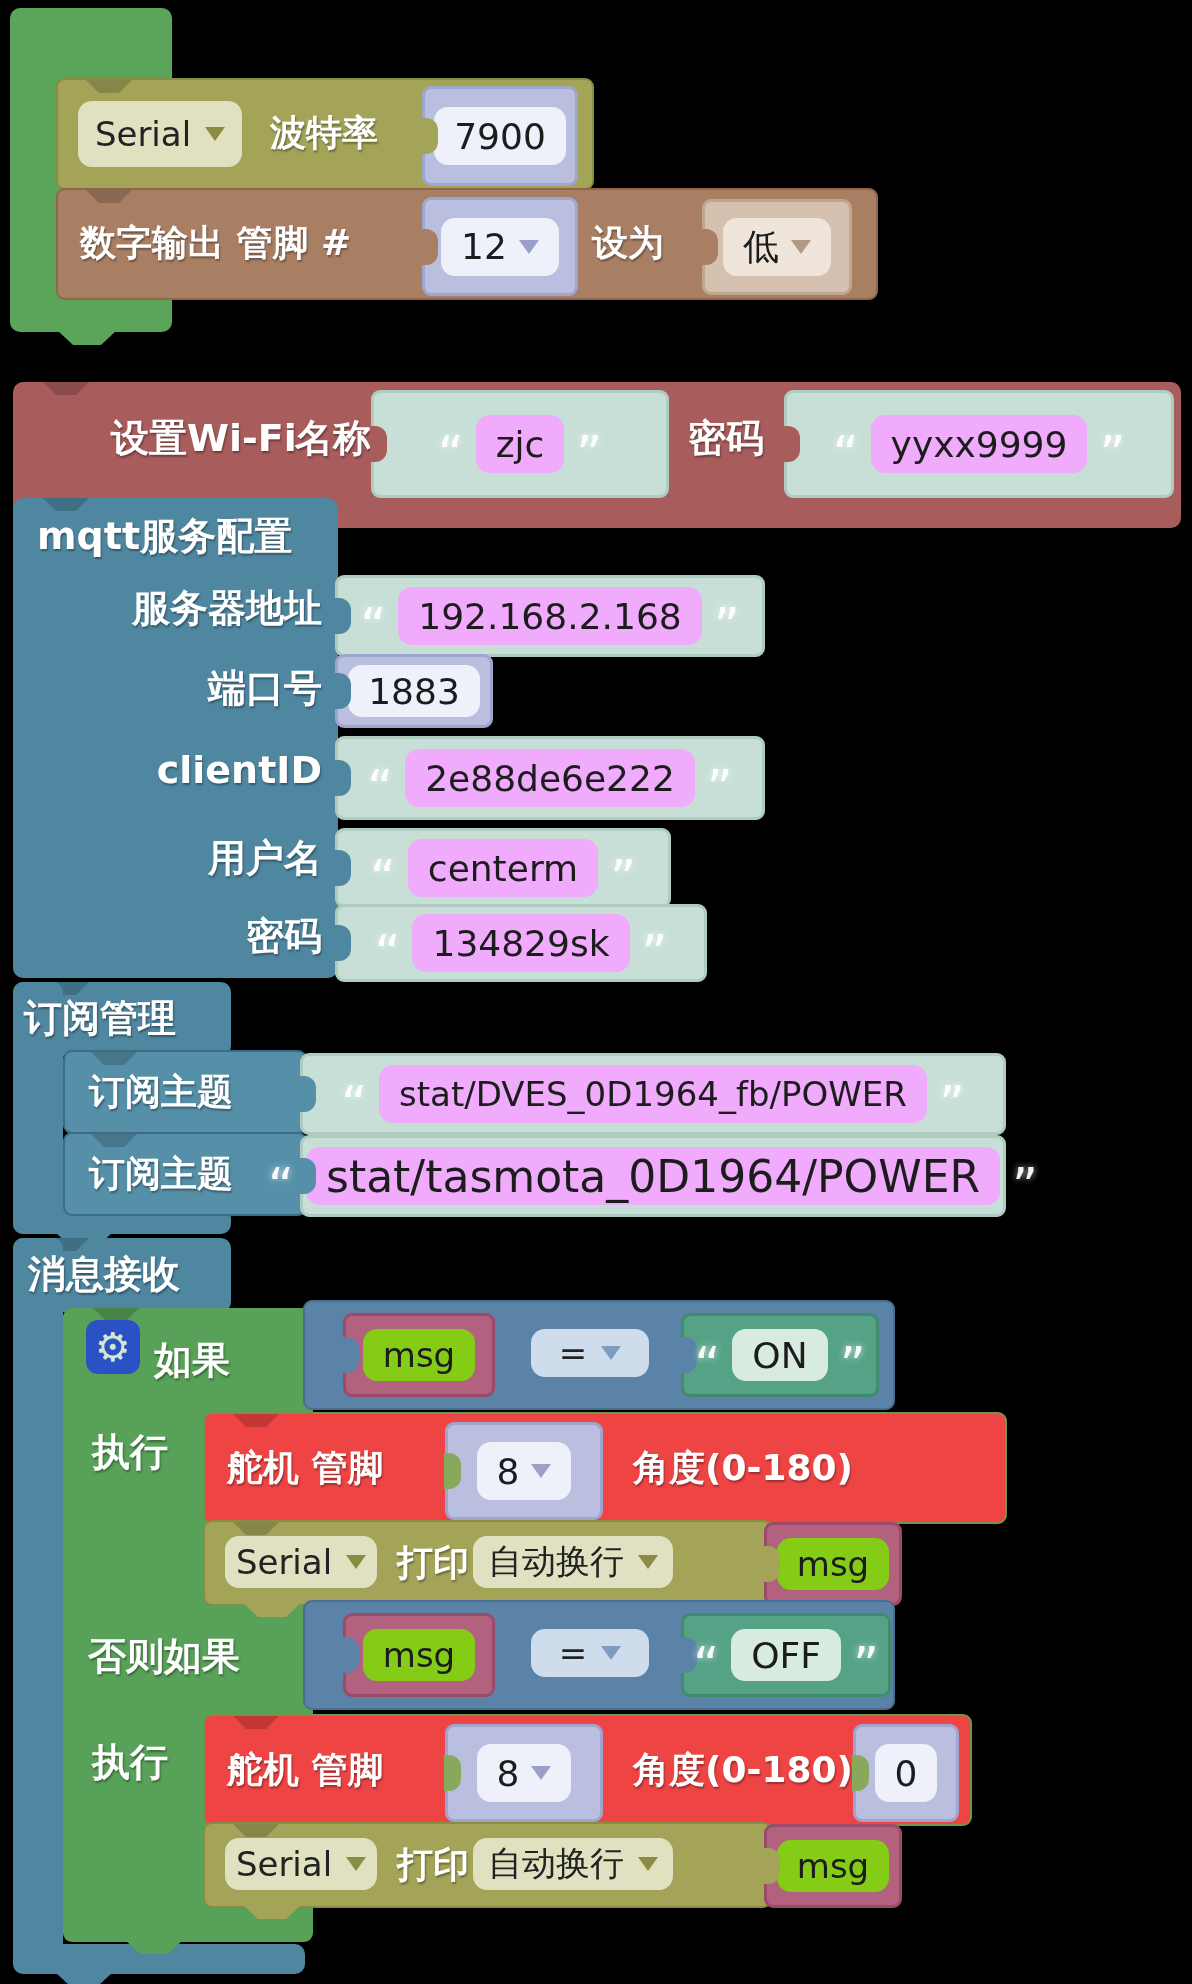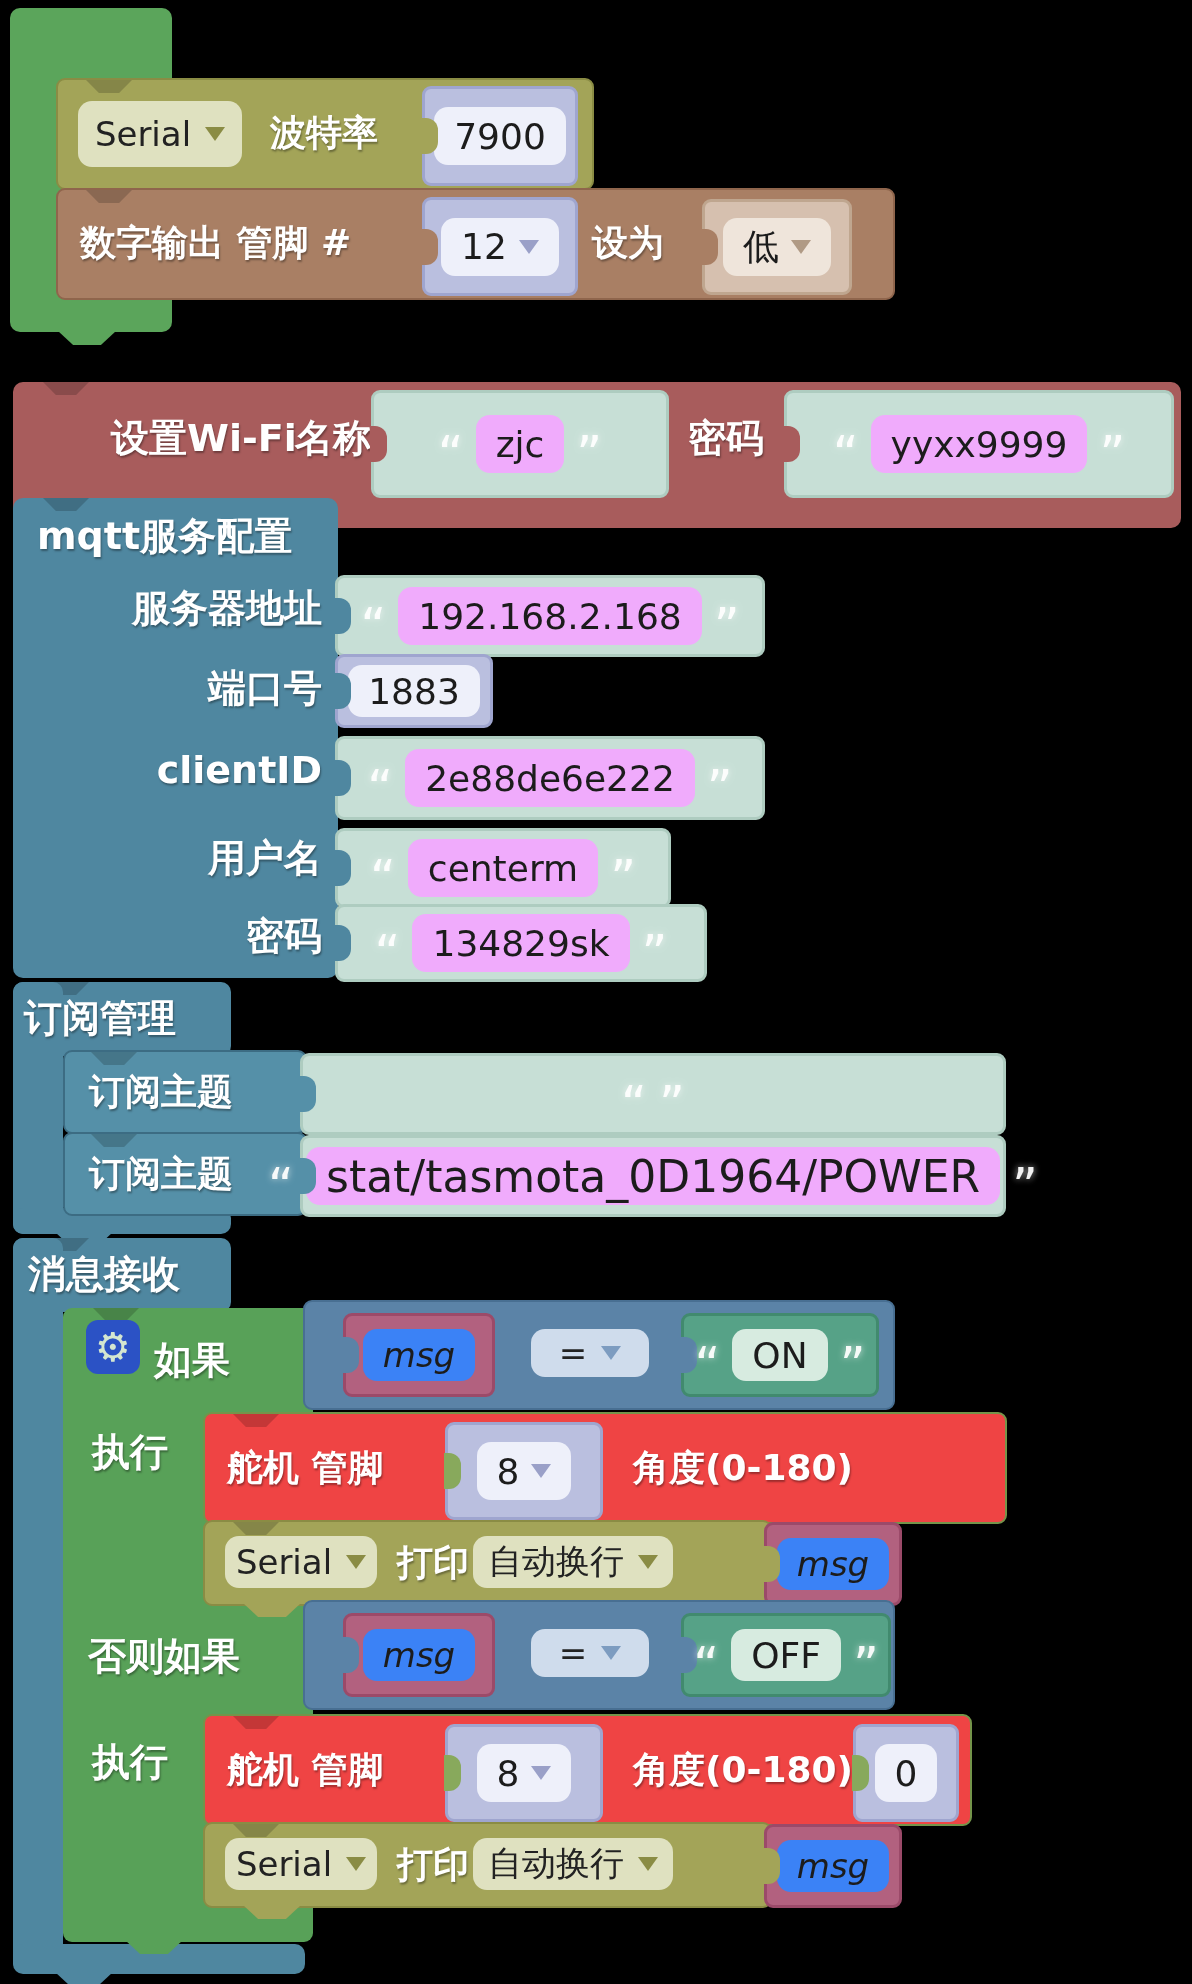--- a/index.html
+++ b/index.html
@@ -6,38 +6,38 @@
   #canvas{position:relative;width:1192px;height:1984px;background:#000;overflow:hidden;
           font-family:"DejaVu Sans","Liberation Sans",sans-serif;}
   .grp{position:absolute;left:0;top:0;width:100%;height:100%;filter:drop-shadow(5px 6px 4px rgba(0,0,0,.55));}
   .blk{position:absolute;border-radius:10px;}
   .row{position:absolute;border-radius:9px;border:2px solid;}
   .green{background:#5ba55b;}
   .teal{background:#4f87a0;}
   .maroon{background:#a85c5c;}
   .teal-row{background:#5590a8;border-color:#3c6c83;}
   .olive-row{background:#a3a458;border-color:#8a8c44;}
-  .brown-row{background:#a97f64;border-color:#8f654c;padding-left:17px;}
+  .brown-row{background:#a97f64;border-color:#8f654c;}
   .steel{background:#5b83a7;border-color:#486f92;}
   .servo-row{background:#ef4444;border-color:#74944a;text-align:right;}
   .ifgreen{background:#58a158;border-radius:9px;}
   .lbl{position:absolute;color:#fff;font-weight:600;text-shadow:1px 2px 2px rgba(0,0,0,.35);white-space:nowrap;line-height:1.2;}
   .t38{font-size:38px;}
   .t36{font-size:36px;}
   .vblk{position:absolute;border:3px solid;border-radius:9px;display:flex;align-items:center;justify-content:center;gap:12px;}
   .vblk.plug::before{content:"";position:absolute;left:-4px;top:50%;transform:translateY(-50%);
       width:17px;height:36px;background:var(--socket,#000);border-radius:0 12px 12px 0;}
   .lav{background:#babfdf;border-color:#9fa5cf;}
   .lav .field{background:#eef0fa;}
   .mint{background:#c7dfd6;border-color:#aeccc0;}
   .mint .field{background:#f0abfc;}
   .tan{background:#d6c0af;border-color:#bfa68f;}
   .tan .field{background:#efe5db;}
   .pink{background:#b2617f;border-color:#9b4a69;}
-  .pink .field{background:#3b82f6;font-style:italic;}
+  .pink .field{background:#84cc16;}
   .gstr{background:#56a287;border-color:#418a6e;}
   .gstr .field{background:#d7ebe0;}
   .field{font-size:36px;color:#1c1c1c;border-radius:14px;padding:0 20px;height:58px;
          display:flex;align-items:center;justify-content:center;gap:12px;white-space:nowrap;}
   .q{font-size:50px;color:#fff;opacity:.95;line-height:.5;text-shadow:0 0 7px rgba(255,255,255,.75);transform:translateY(10px);}
   .dd{position:absolute;border-radius:14px;display:flex;align-items:center;justify-content:center;gap:14px;}
   .ddt{font-size:34px;color:#222;white-space:nowrap;}
   .caret{width:0;height:0;border-left:10px solid transparent;border-right:10px solid transparent;border-top:14px solid #8a8c44;}
   .caret.lavc{border-top-color:#9aa0c8;}
   .caret.tanc{border-top-color:#b09a85;}
@@ -151,20 +151,21 @@
     <div class="blk teal z1" style="left:13px;top:1208px;width:218px;height:26px">
       <div class="btab" style="left:42px;bottom:-12px;background:#4f87a0"></div>
     </div>
     <div class="lbl t38 z2" style="left:24px;top:996px">订阅管理</div>
 
     <div class="row teal-row z2" style="left:63px;top:1050px;width:240px;height:80px">
       <div class="ntc" style="left:26px"></div>
       <div class="lbl t36" style="left:24px;top:18px">订阅主题</div>
       <div class="vblk mint plug" style="left:235px;top:1px;width:700px;height:76px;--socket:#5590a8">
         <span class="q">“</span>
+        <span class="field" style="font-size:34px">stat/DVES_0D1964_fb/POWER</span>
         <span class="q">”</span>
       </div>
     </div>
     <div class="row teal-row z2" style="left:63px;top:1132px;width:240px;height:80px">
       <div class="ntc" style="left:26px"></div>
       <div class="lbl t36" style="left:24px;top:18px">订阅主题</div>
       <div class="vblk mint plug" style="left:235px;top:1px;width:700px;height:76px;--socket:#5590a8">
         <span class="q">“</span>
         <span class="field" style="font-size:44px">stat/tasmota_0D1964/POWER</span>
         <span class="q">”</span>

